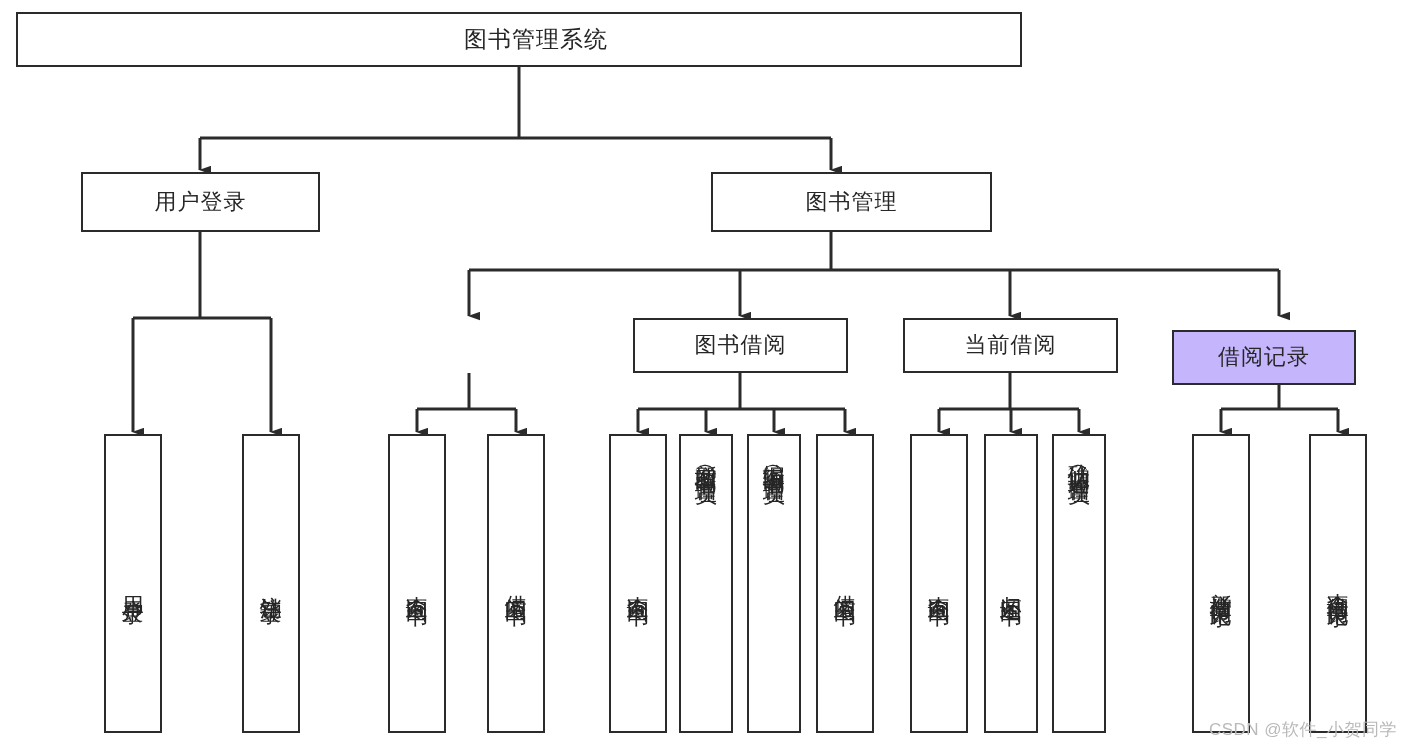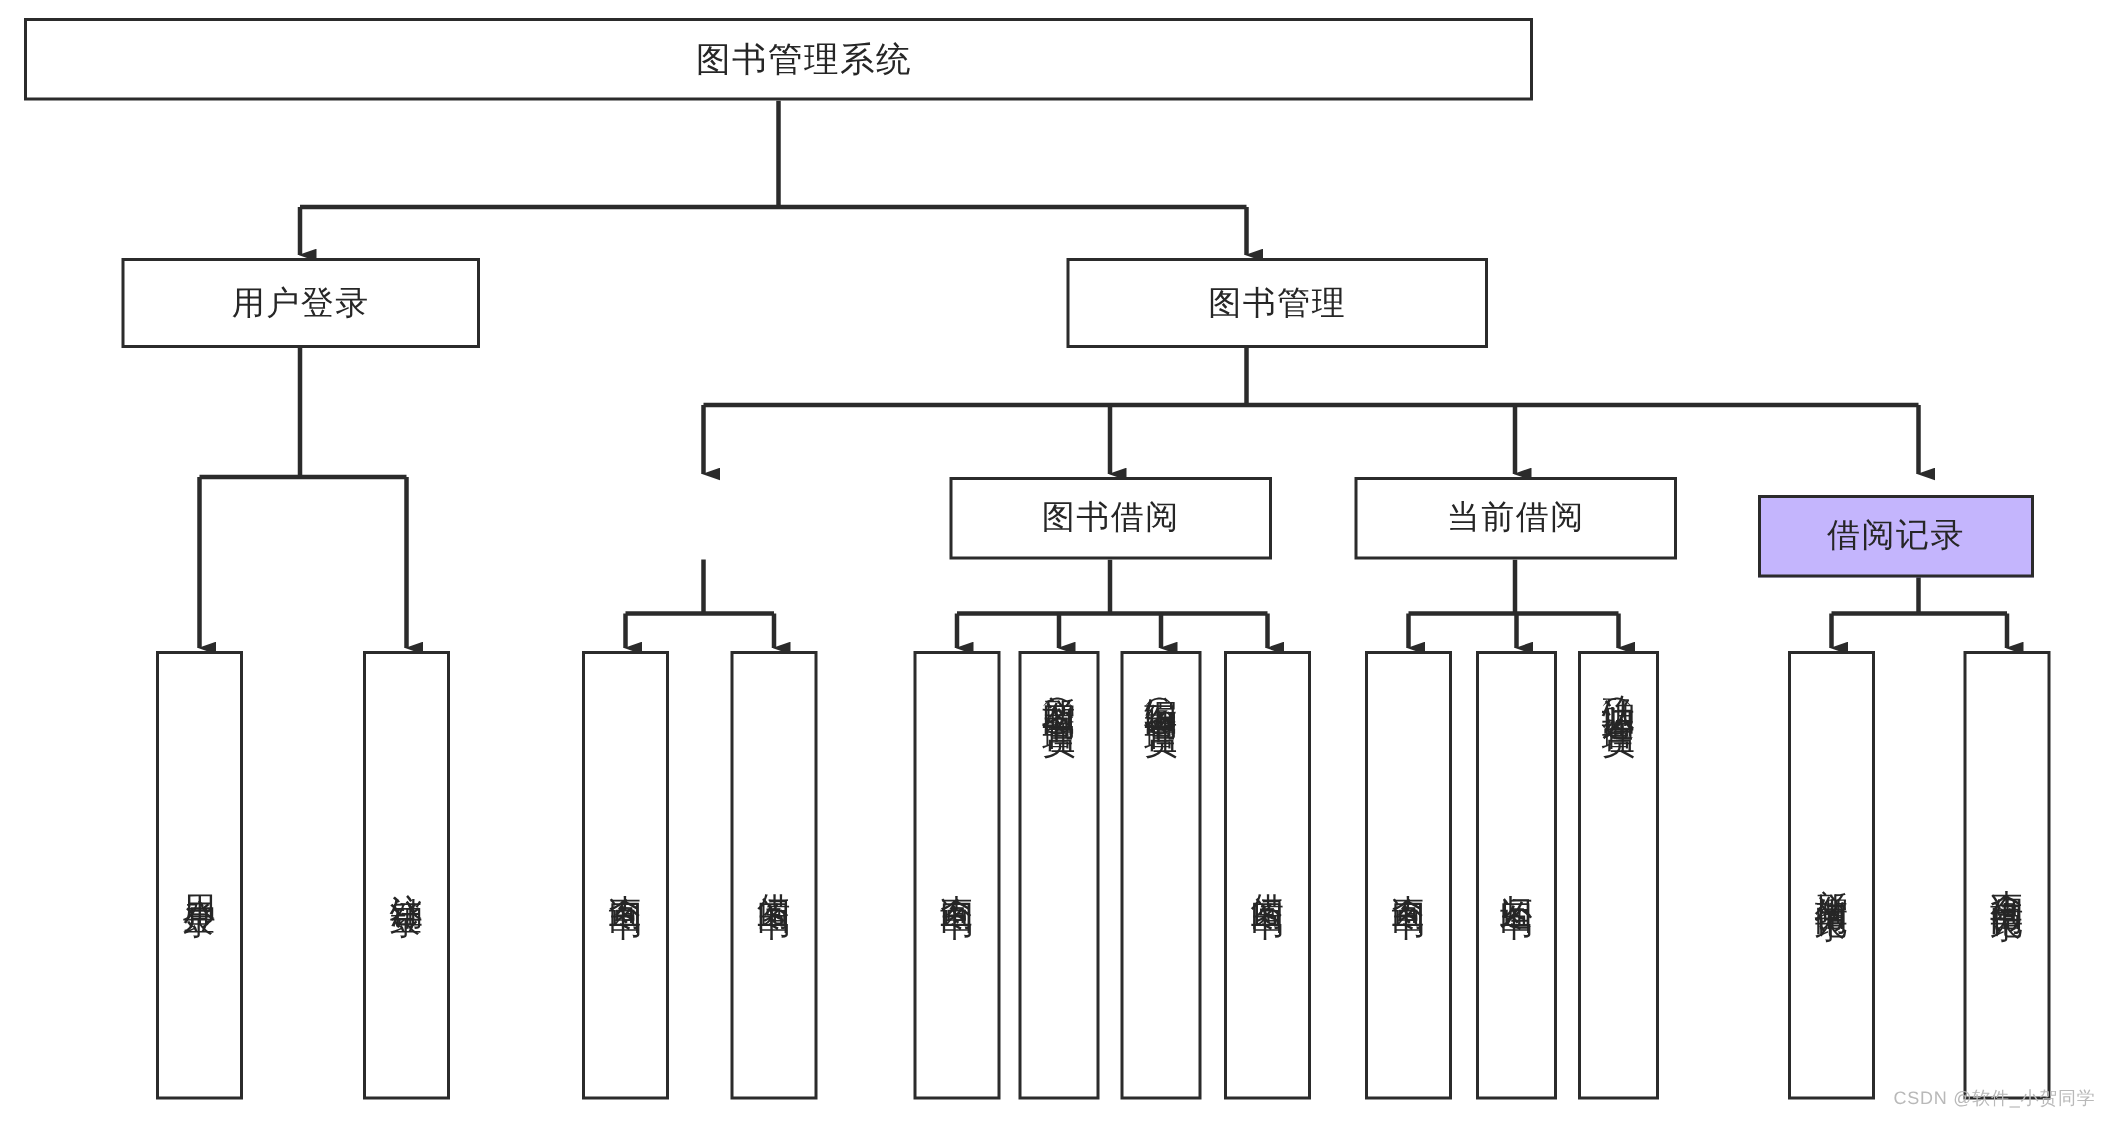--- a/index.html
+++ b/index.html
@@ -57,21 +57,21 @@
     padding: 6px 0;
   }
   .node.vert.topalign {
     justify-content: flex-start;
     padding-top: 10px;
   }
   .watermark {
     position: absolute;
     right: 8px;
     bottom: 6px;
-    font-size: 12px;
+    font-size: 17px;
     color: #b9b9b9;
     letter-spacing: 0.5px;
     z-index: 5;
     white-space: nowrap;
   }
 </style>
 </head>
 <body>
 
 <div id="diagram" style="background: rgb(255, 255, 255);">

